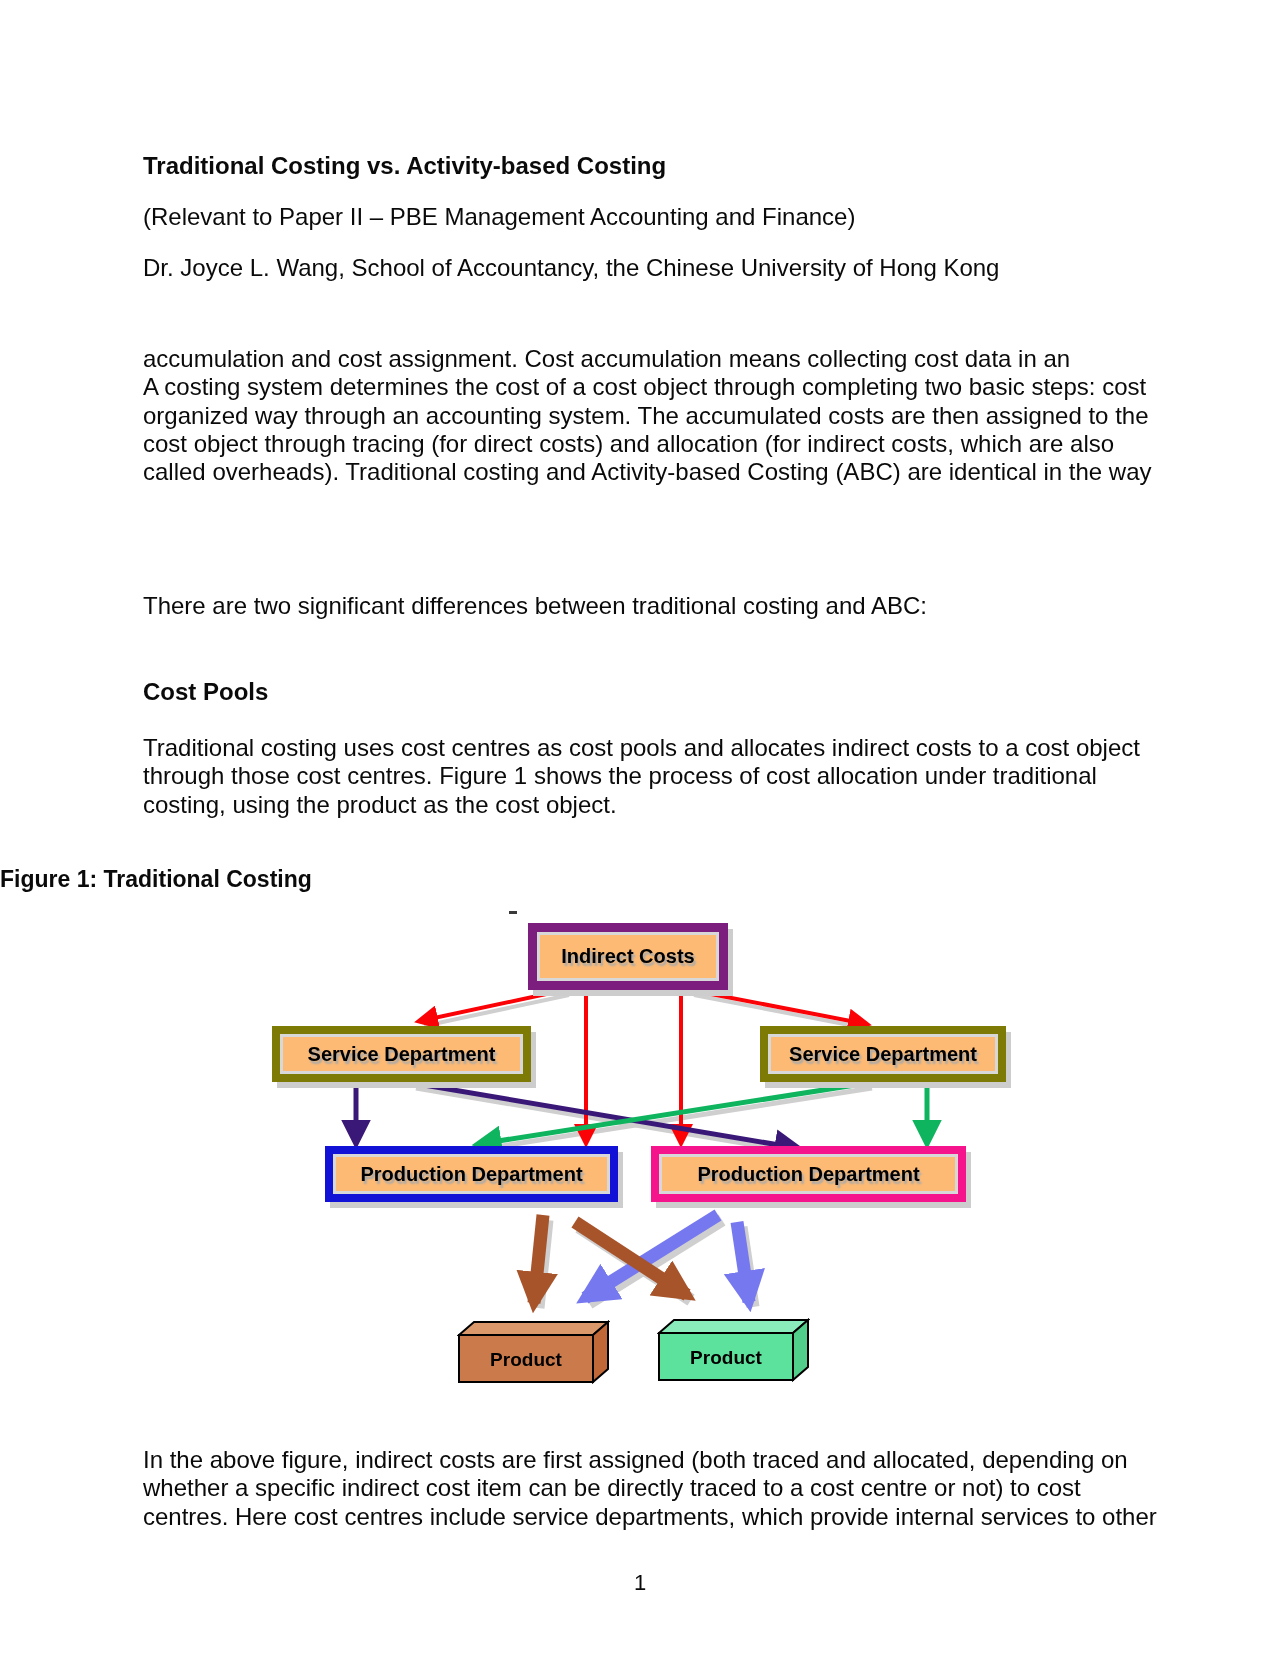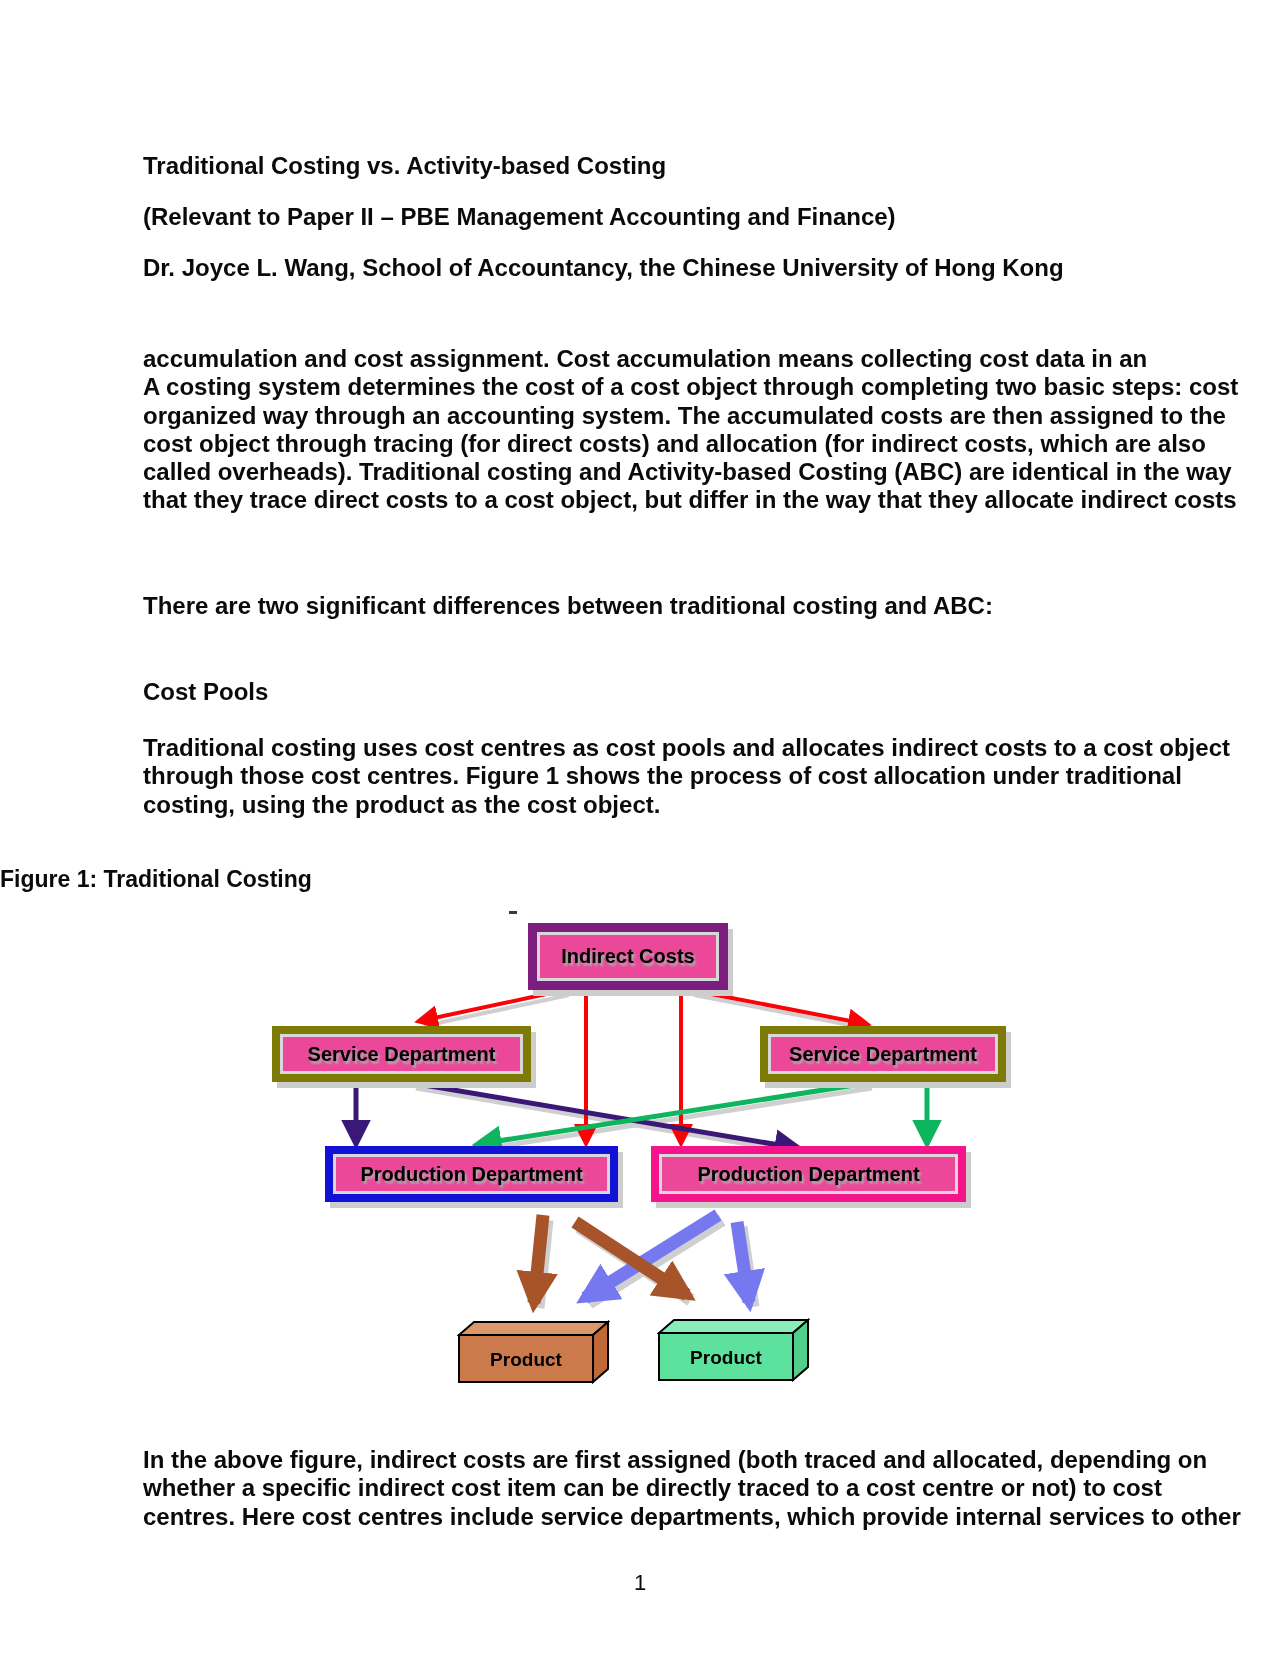--- a/index.html
+++ b/index.html
@@ -1,28 +1,28 @@
 <!DOCTYPE html>
 <html style="--indirect_border: #7B1E7E; --service_border: #7E7A06; --production_left_border: #1212D6; --production_right_border: #F5148C; --arrow_red: #FB0207; --arrow_purple: #3A1878; --arrow_green: #0FB45F; --arrow_brown: #A8542B; --arrow_blue: #7678F0; --product_left_face: #CB7B4B; --product_left_top: #DB996B; --product_left_side: #C06838; --product_right_face: #5CE29C; --product_right_top: #8AECBB; --product_right_side: #50CE8A;"><head>
 <meta charset="utf-8">
 <style>
   html,body{margin:0;padding:0;background:#ffffff;}
   body{width:1280px;height:1656px;position:relative;overflow:hidden;
        font-family:"Liberation Sans",sans-serif;color:#0a0a0a;}
   .abs{position:absolute;}
   
-  .col{left:143px;width:927px;font-weight:bold;}
+  .col{left:143px;width:927px;}
   .bodytext{font-size:24px;line-height:28.3px;}
   .bold{font-weight:bold;}
   .jline{white-space:nowrap;text-align:justify;text-align-last:justify;}
   .lline{white-space:nowrap;text-align:left;text-align-last:left;}
   
   .figtitle{left:0;width:1270px;text-align:left;font-weight:bold;font-size:23px;}
   .node{box-sizing:border-box;display:flex;align-items:center;justify-content:center;
-        background:#ec4899;font-weight:bold;font-size:20px;color:#000;
+        background:#fdba74;font-weight:bold;font-size:20px;color:#000;
         text-shadow:2px 3px 2px #aaaaaa;
         box-shadow:5px 6px 0 #cdcdcd, inset 0 0 0 3px #d8d8d8;}
   .node-indirect{border:9px solid var(--indirect_border);}
   .node-service{border:8px solid var(--service_border);text-align:right;}
   .node-prod-left{border:8px solid var(--production_left_border);}
   .node-prod-right{border:8px solid var(--production_right_border);}
   .dash{background:#3a3a3a;}
   .pagenum{left:0;width:1280px;text-align:center;font-size:22px;}
   
   svg .sh{stroke:#cfcfcf;fill:none;}
@@ -50,21 +50,20 @@
   <div class="abs col bodytext bold lline" style="top:152px">Traditional Costing vs. Activity-based Costing</div>
   <div class="abs col bodytext lline" style="top:203px">(Relevant to Paper II – PBE Management Accounting and Finance)</div>
   <div class="abs col bodytext lline" style="top:254px">Dr. Joyce L. Wang, School of Accountancy, the Chinese University of Hong Kong</div>
 
   <div class="abs col bodytext" style="top:345px">
     <div class="jline">accumulation and cost assignment. Cost accumulation means collecting cost data in an</div>
     <div class="jline">A costing system determines the cost of a cost object through completing two basic steps: cost</div>
     <div class="jline">organized way through an accounting system. The accumulated costs are then assigned to the</div>
     <div class="jline">cost object through tracing (for direct costs) and allocation (for indirect costs, which are also</div>
     <div class="jline">called overheads). Traditional costing and Activity-based Costing (ABC) are identical in the way</div>
-    <div class="jline">that they trace direct costs to a cost object, but differ in the way that they allocate indirect costs</div>
   </div>
 
   <div class="abs col bodytext lline" style="top:592px">There are two significant differences between traditional costing and ABC:</div>
 
   <div class="abs col bodytext bold lline" style="top:678px">Cost Pools</div>
 
   <div class="abs col bodytext" style="top:734px">
     <div class="jline">Traditional costing uses cost centres as cost pools and allocates indirect costs to a cost object</div>
     <div class="jline">through those cost centres. Figure 1 shows the process of cost allocation under traditional</div>
     <div class="lline">costing, using the product as the cost object.</div>

